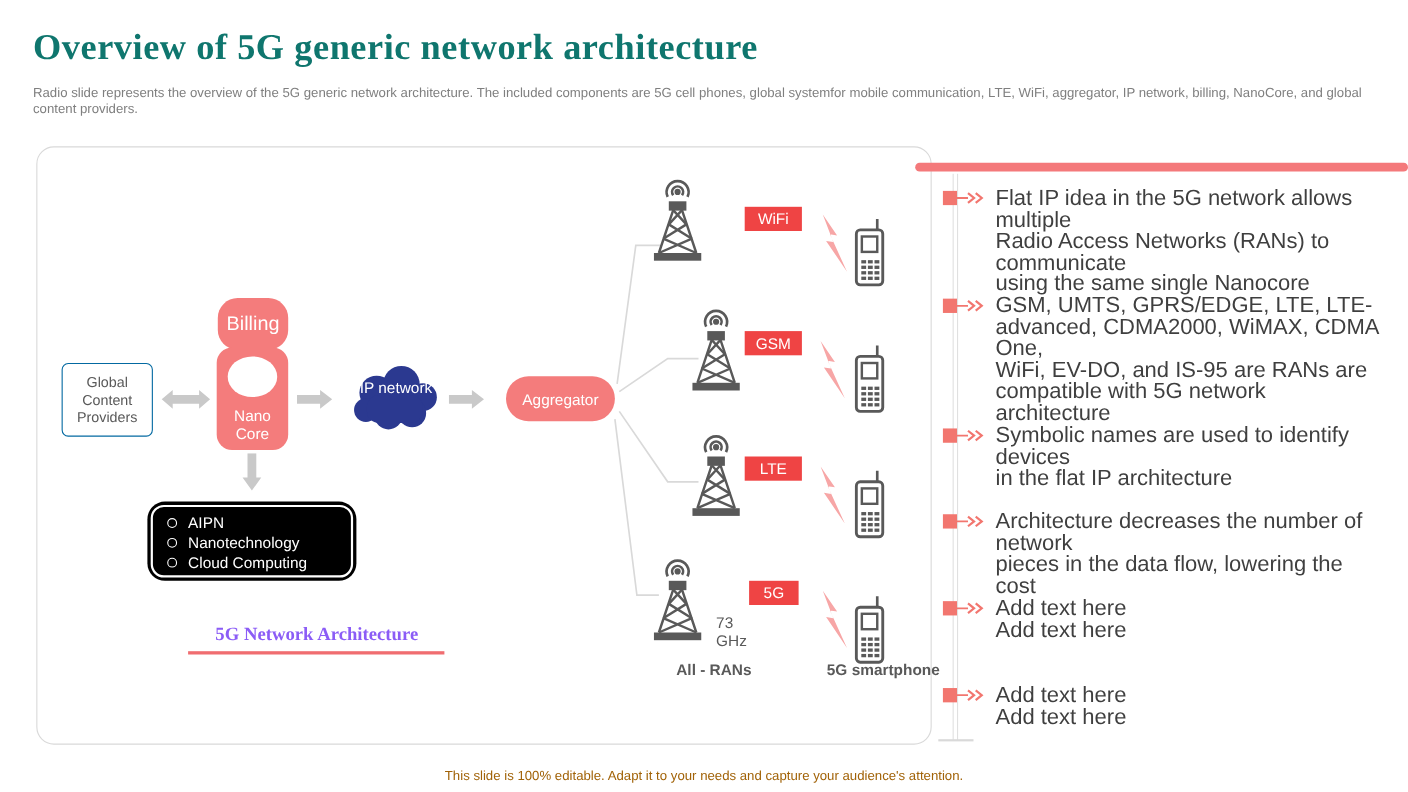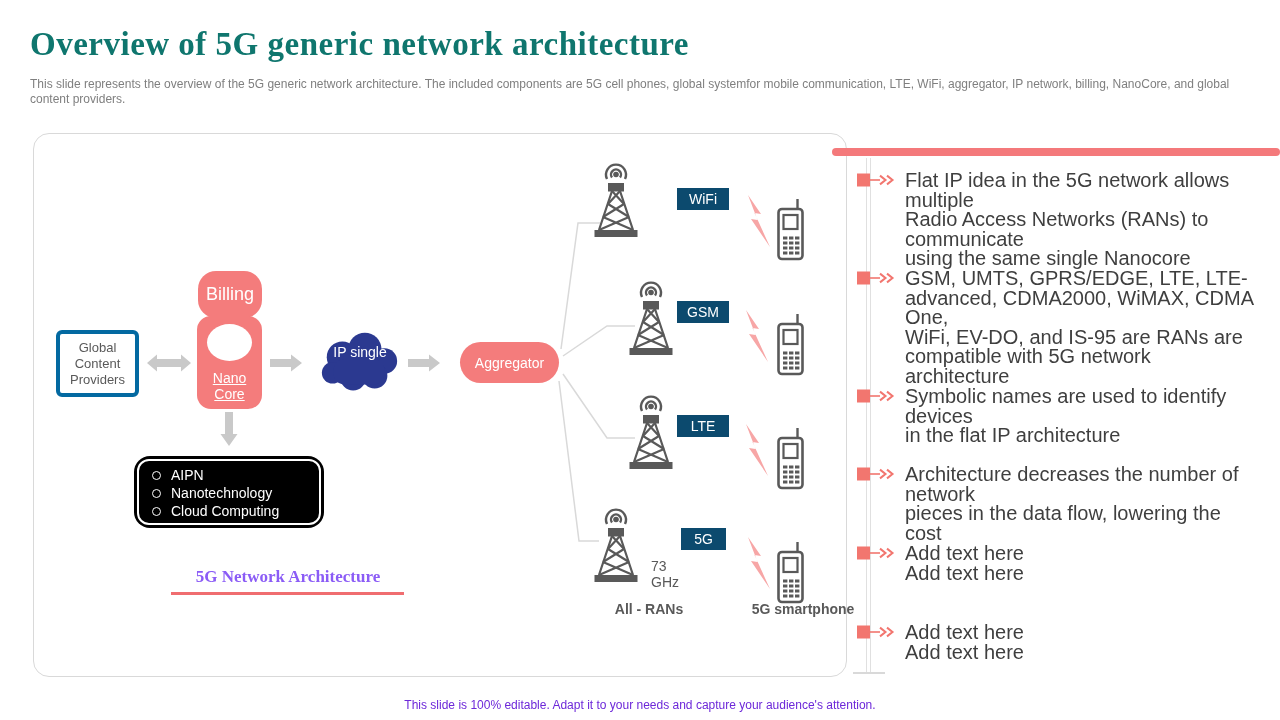--- a/index.html
+++ b/index.html
@@ -12,40 +12,40 @@
   .subtitle{position:absolute;left:30px;top:77px;width:1235px;margin:0;font-size:12px;
             line-height:15px;color:#7f7f7f;white-space:pre-line;}
 
   
   .diagram{position:absolute;left:33px;top:133px;width:812px;height:542px;
            border:1px solid #d9d9d9;border-radius:16px;}
   .connectors{position:absolute;left:0;top:0;width:812px;height:542px;}
 
   .node{position:absolute;box-sizing:border-box;display:flex;align-items:center;
         justify-content:center;text-align:center;}
-  .gcp{left:22px;top:196px;width:83px;height:67px;background:#fff;border:4px solid #0369a1;
+  .gcp{left:22px;top:196px;width:83px;height:67px;background:#fff;border:1px solid #0369a1;
        border-radius:6px;color:#595959;font-size:13px;line-height:16px;padding:2px;}
   .pill{background:#f47c7c;color:#fff;border-radius:18px;}
   .billing{left:164px;top:137px;width:64px;height:47px;font-size:18px;}
   .nanocore{left:163px;top:182px;width:65px;height:93px;background:#f47c7c;border-radius:14px;
             color:#fff;font-size:14px;flex-direction:column;justify-content:flex-end;
             padding-bottom:7px;line-height:16px;}
   .nanocore .hole{position:absolute;left:10px;top:8px;width:45px;height:37px;background:#fff;
                   border-radius:50%;}
-  .nanocore .nc-label{width:44px;text-decoration:underline;}
+  .nanocore .nc-label{width:44px;}
   .cloudwrap{left:282px;top:193px;width:88px;height:72px;}
   .cloudwrap .cloud-label{position:absolute;left:0;top:17px;width:88px;text-align:center;
                           color:#fff;font-size:14px;line-height:16px;}
   .cloudwrap .cl-inner{width:60px;margin:0 auto;}
   .aggregator{left:426px;top:208px;width:99px;height:41px;border-radius:21px;font-size:14px;}
 
   .arrow{position:absolute;}
 
   .ranrow{position:absolute;}
-  .ran-label{position:absolute;background:#0c4a6e;color:#fff;font-size:14px;
+  .ran-label{position:absolute;background:#ef4444;color:#fff;font-size:14px;
              padding:3px 0;width:52px;text-align:center;}
   .freq{position:absolute;color:#595959;font-size:14px;}
   .underlabel{position:absolute;color:#595959;font-size:14px;text-align:center;line-height:18px;font-weight:bold;}
 
   .featurebox{position:absolute;left:100px;top:322px;width:190px;height:72px;background:#000000;
               border-radius:16px;}
   .featurebox:after{content:"";position:absolute;left:3px;top:3px;right:3px;bottom:3px;
                     border:2px solid #fff;border-radius:12px;pointer-events:none;}
   .featurebox ul{margin:10px 0 0 18px;padding:0;list-style:none;}
   .featurebox li{color:#fff;font-size:14px;line-height:18px;display:flex;align-items:center;}
@@ -61,21 +61,21 @@
               border-radius:4px;}
   .vrule{position:absolute;top:158px;width:1px;height:515px;background:#e0e0e0;}
   .vrule.a{left:866px;} .vrule.b{left:870px;}
   .vrule-tick{position:absolute;left:853px;top:672px;width:32px;height:2px;background:#d9d9d9;}
 
   .bullet{position:absolute;left:905px;width:348px;font-size:20px;line-height:19.5px;
           color:#3f3f3f;white-space:pre-line;}
   .bullet-marker{position:absolute;left:857px;width:44px;height:14px;}
 
   .footer{position:absolute;left:0;top:698px;width:1280px;margin:0;text-align:center;
-          font-size:12px;color:#6d28d9;}
+          font-size:12px;color:#a16207;}
 </style>
 </head>
 <body>
 
 <svg width="0" height="0" style="position:absolute">
   <defs>
     <symbol id="tower" viewBox="0 0 60 78">
       <circle cx="30" cy="12.5" r="2.8" fill="#595959"></circle>
       <g fill="none" stroke="#595959" stroke-width="2.4">
         <path d="M21,17 A10,10 0 1 1 39,17"></path>
@@ -136,21 +136,21 @@
       <rect x="0" y="0.5" width="13" height="13" fill="#f2766f"></rect>
       <line x1="13" y1="7" x2="23" y2="7" stroke="#f2766f" stroke-width="1.6"></line>
       <path d="M23,2.6 L28.5,7 L23,11.4 M30,2.6 L35.5,7 L30,11.4" fill="none" stroke="#f2766f" stroke-width="2"></path>
     </symbol>
   </defs>
 </svg>
 
 <div class="slide">
 
   <h1 class="title">Overview of 5G generic network architecture</h1>
-  <p class="subtitle">This slide represents the overview of the 5G generic network architecture. The included components are 5G cell phones, global systemfor mobile communication, LTE, WiFi,  aggregator, IP network, billing, NanoCore, and global
+  <p class="subtitle">Radio slide represents the overview of the 5G generic network architecture. The included components are 5G cell phones, global systemfor mobile communication, LTE, WiFi,  aggregator, IP network, billing, NanoCore, and global
 content providers.</p>
 
   <div class="diagram">
 
     <svg class="connectors" viewBox="0 0 812 542" fill="none" stroke="#d9d9d9" stroke-width="1.5">
       <polyline points="527,215 544,89 566,89"></polyline>
       <polyline points="529,222 573,192 601,192"></polyline>
       <polyline points="529,240 573,304 601,304"></polyline>
       <polyline points="525,247 545,407 565,407"></polyline>
     </svg>
@@ -176,21 +176,21 @@
         <use href="#arrow-r"></use>
       </svg>
     <svg class="arrow" style="left:185px;top:278px" width="20" height="35">
         <use href="#arrow-d"></use>
       </svg>
 
     <div class="node cloudwrap">
       <svg width="88" height="72">
           <use href="#cloud"></use>
         </svg>
-      <div class="cloud-label"><span class="cl-inner">IP single</span></div>
+      <div class="cloud-label"><span class="cl-inner">IP network</span></div>
     </div>
 
     <svg class="arrow" style="left:374px;top:219px" width="32" height="20">
         <use href="#arrow-r"></use>
       </svg>
 
     <div class="node pill aggregator">
       <span>Aggregator</span>
     </div>
 

